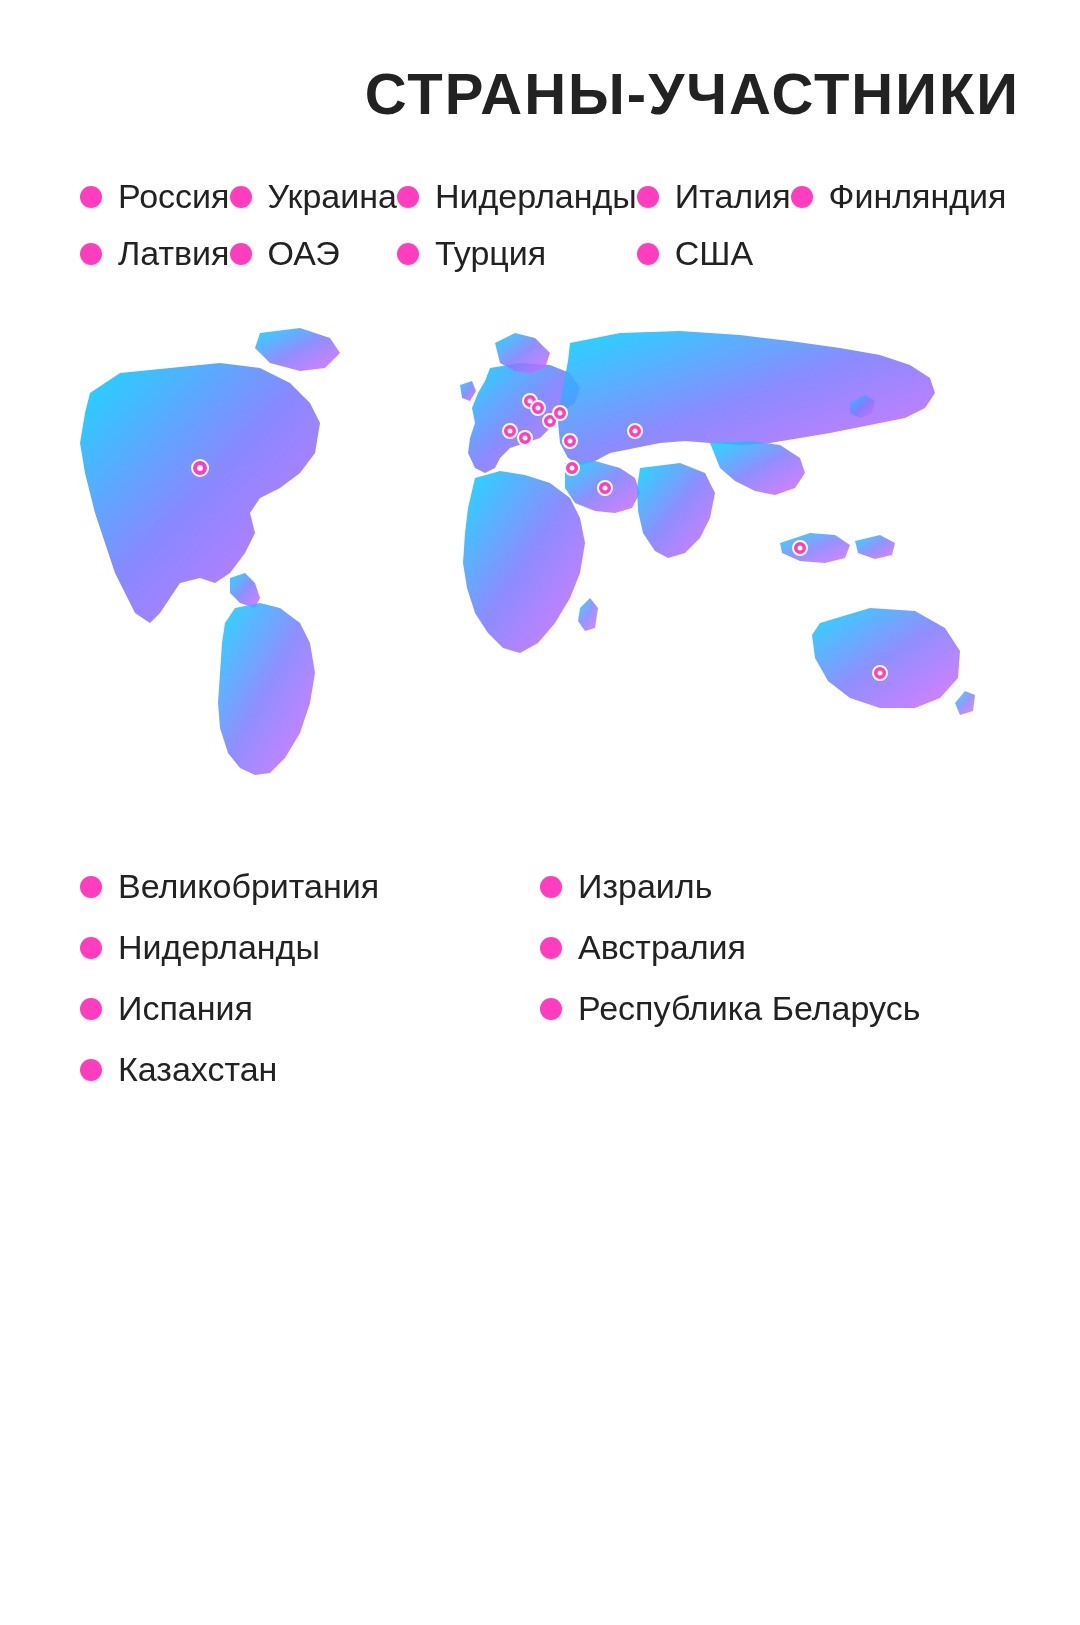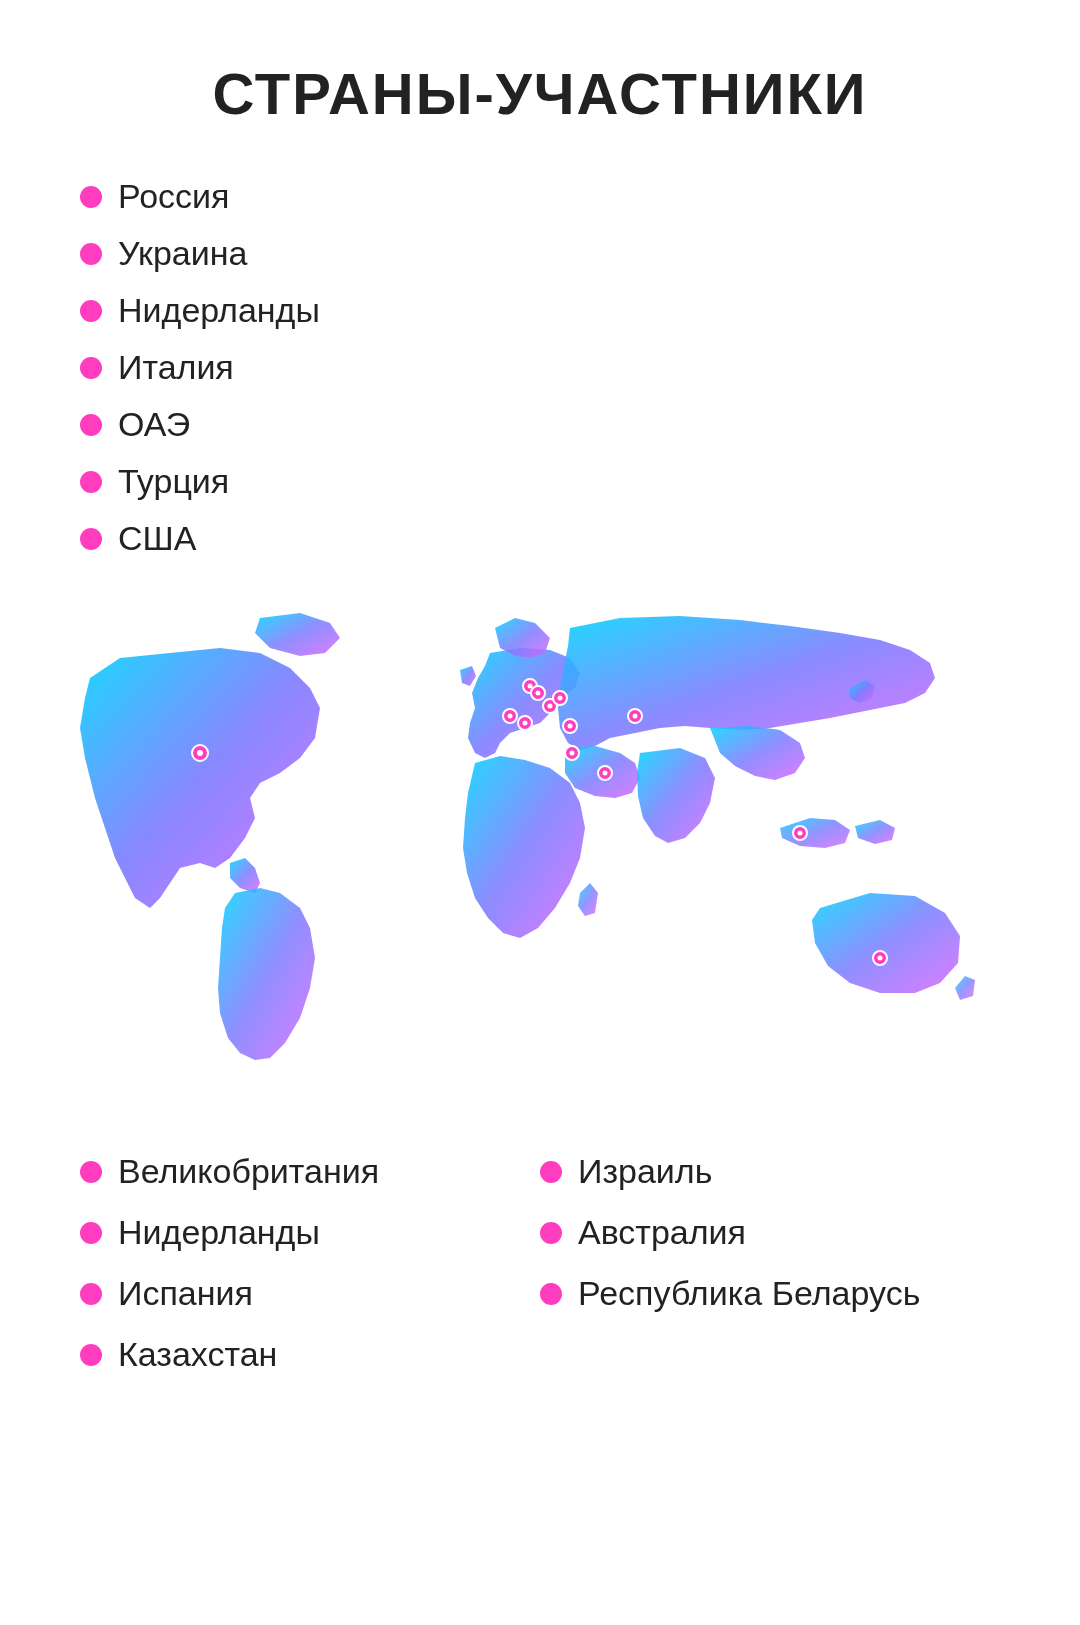--- a/index.html
+++ b/index.html
@@ -5,30 +5,30 @@
     * { margin: 0; padding: 0; box-sizing: border-box; }
     body {
       background: #ffffff;
       font-family: 'Arial', sans-serif;
       width: 1080px;
       min-height: 1625px;
       padding: 40px 60px;
       color: #222;
     }
     .page-title {
-      text-align: center;
+      text-align: right;
       font-size: 58px;
       font-weight: 900;
       letter-spacing: 2px;
       margin-bottom: 50px;
       margin-top: 20px;
     }
     .countries-top {
       display: grid;
-      grid-template-columns: 1fr;
+      grid-template-columns: 1fr 1fr 1fr 1fr 1fr;
       gap: 18px 0;
       margin-bottom: 40px;
       padding: 0 20px;
     }
     .country-item {
       display: flex;
       align-items: center;
       gap: 16px;
       font-size: 34px;
       font-weight: 400;
@@ -71,20 +71,28 @@
       <span class="dot"></span>
       <span>Украина</span>
     </div>
     <div class="country-item">
       <span class="dot"></span>
       <span>Нидерланды</span>
     </div>
     <div class="country-item">
       <span class="dot"></span>
       <span>Италия</span>
+    </div>
+    <div class="country-item">
+      <span class="dot"></span>
+      <span>Финляндия</span>
+    </div>
+    <div class="country-item">
+      <span class="dot"></span>
+      <span>Латвия</span>
     </div>
     <div class="country-item">
       <span class="dot"></span>
       <span>ОАЭ</span>
     </div>
     <div class="country-item">
       <span class="dot"></span>
       <span>Турция</span>
     </div>
     <div class="country-item">

